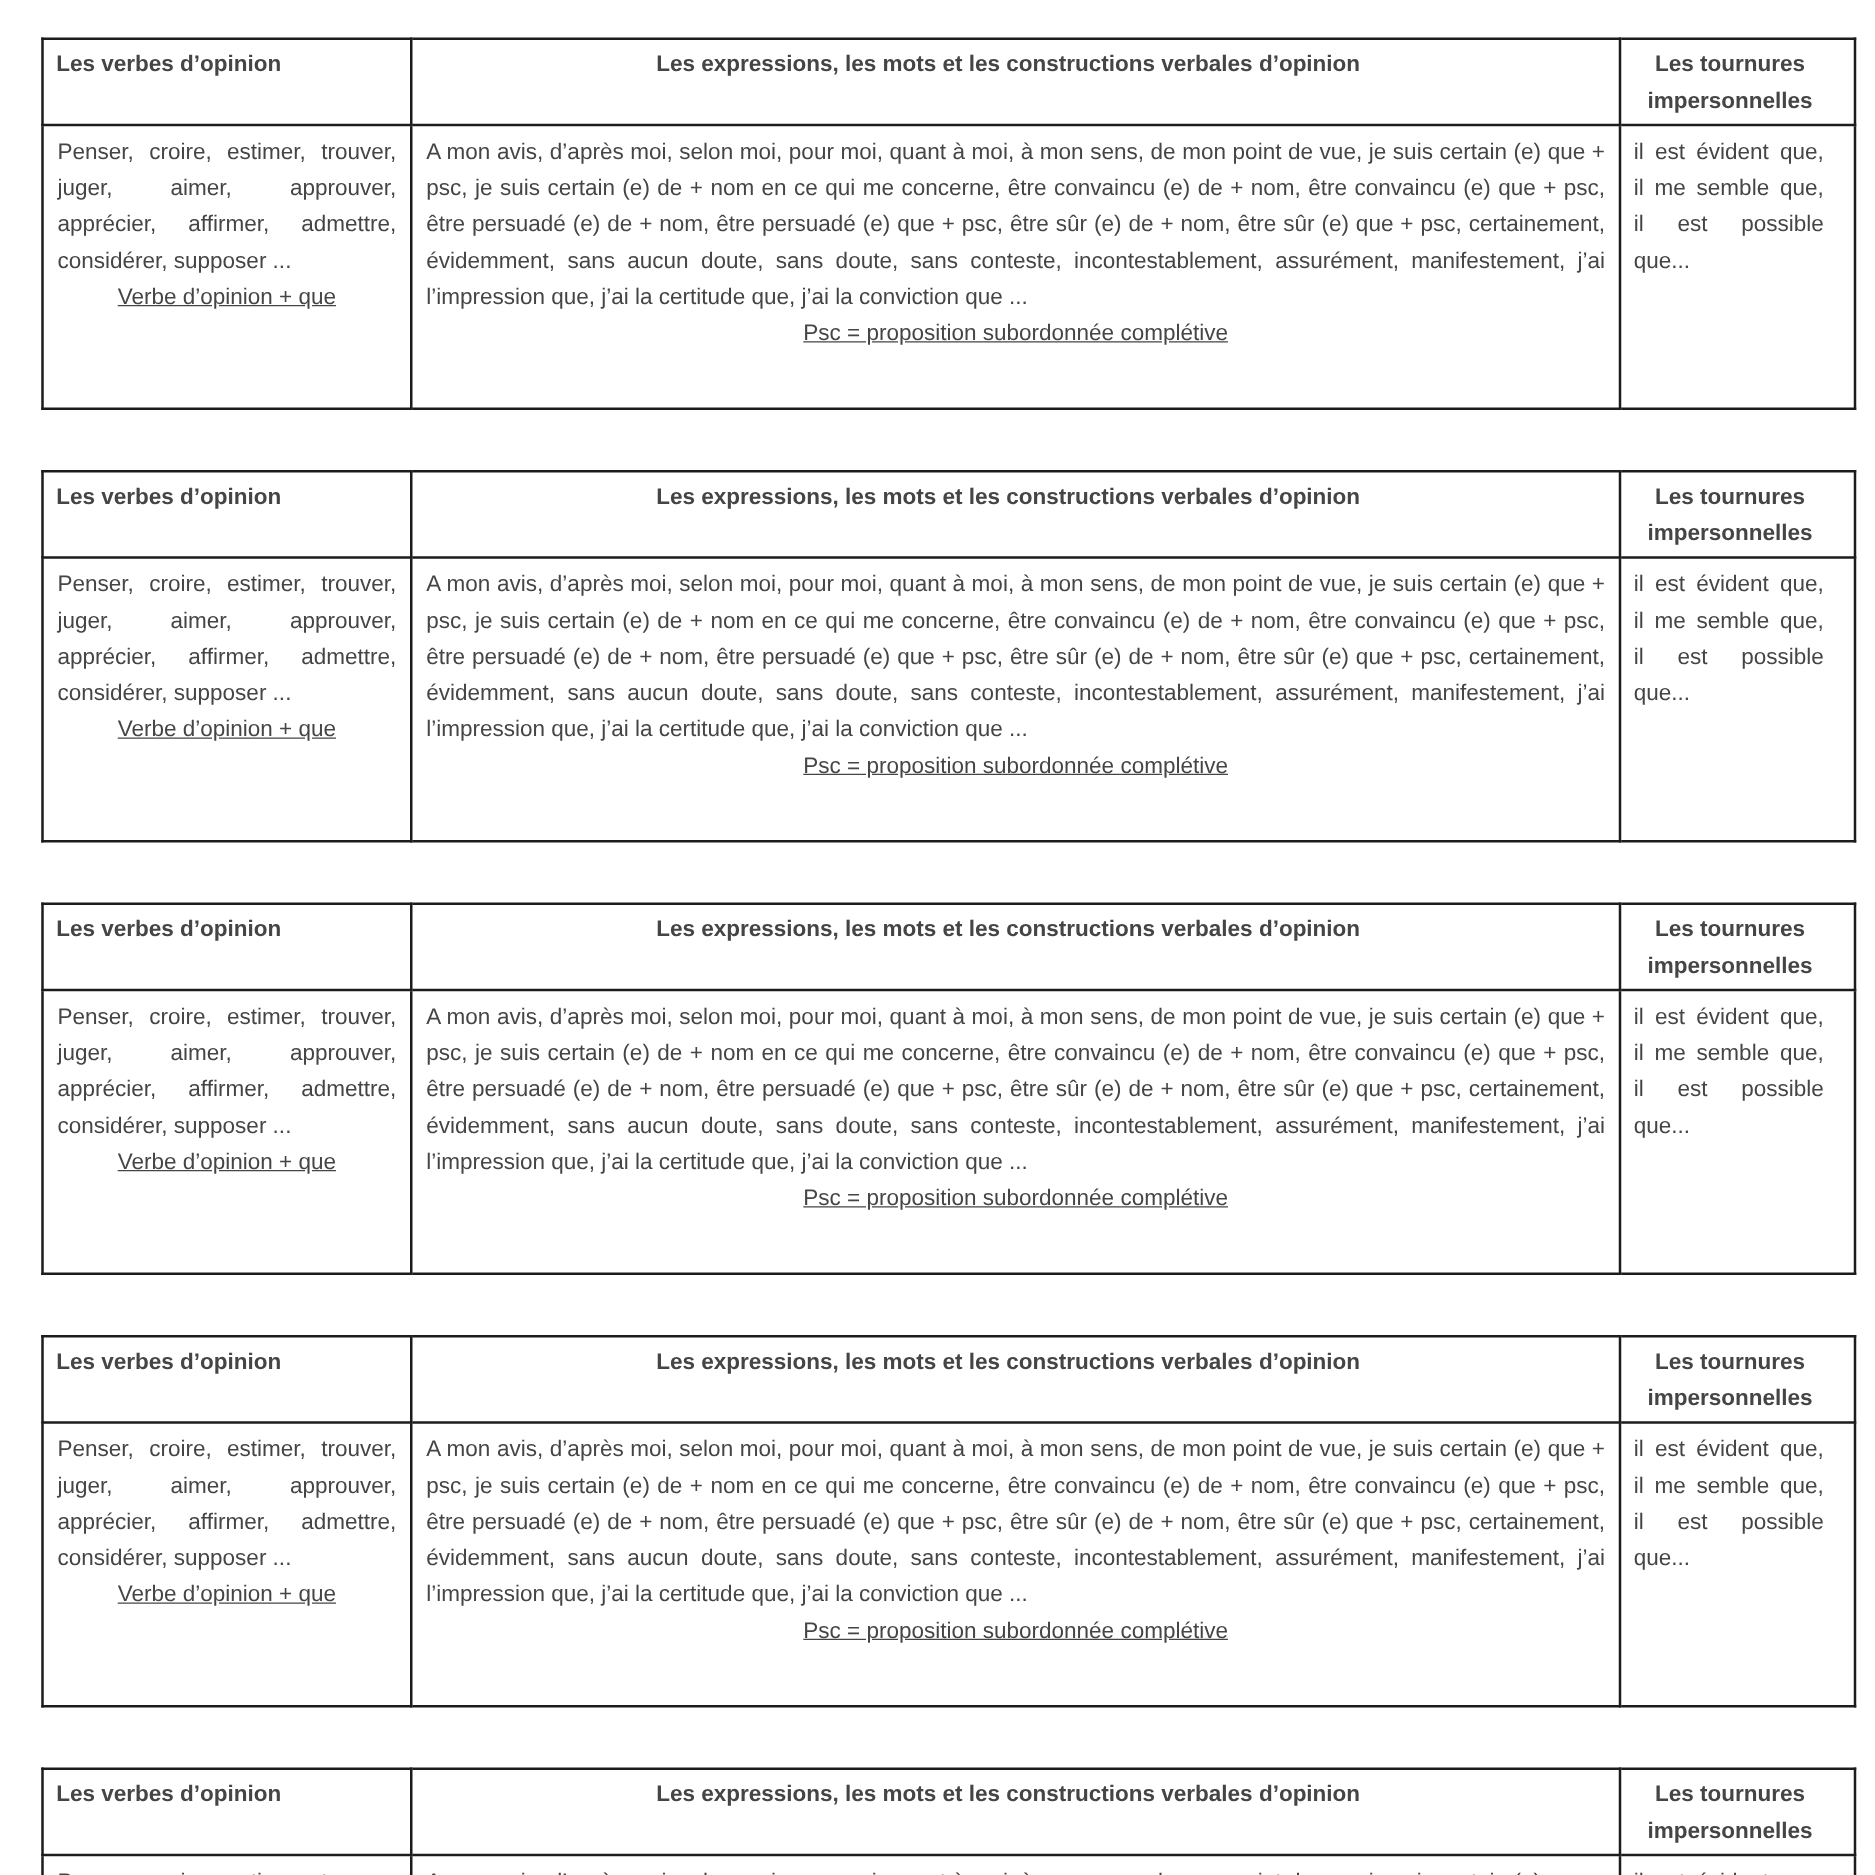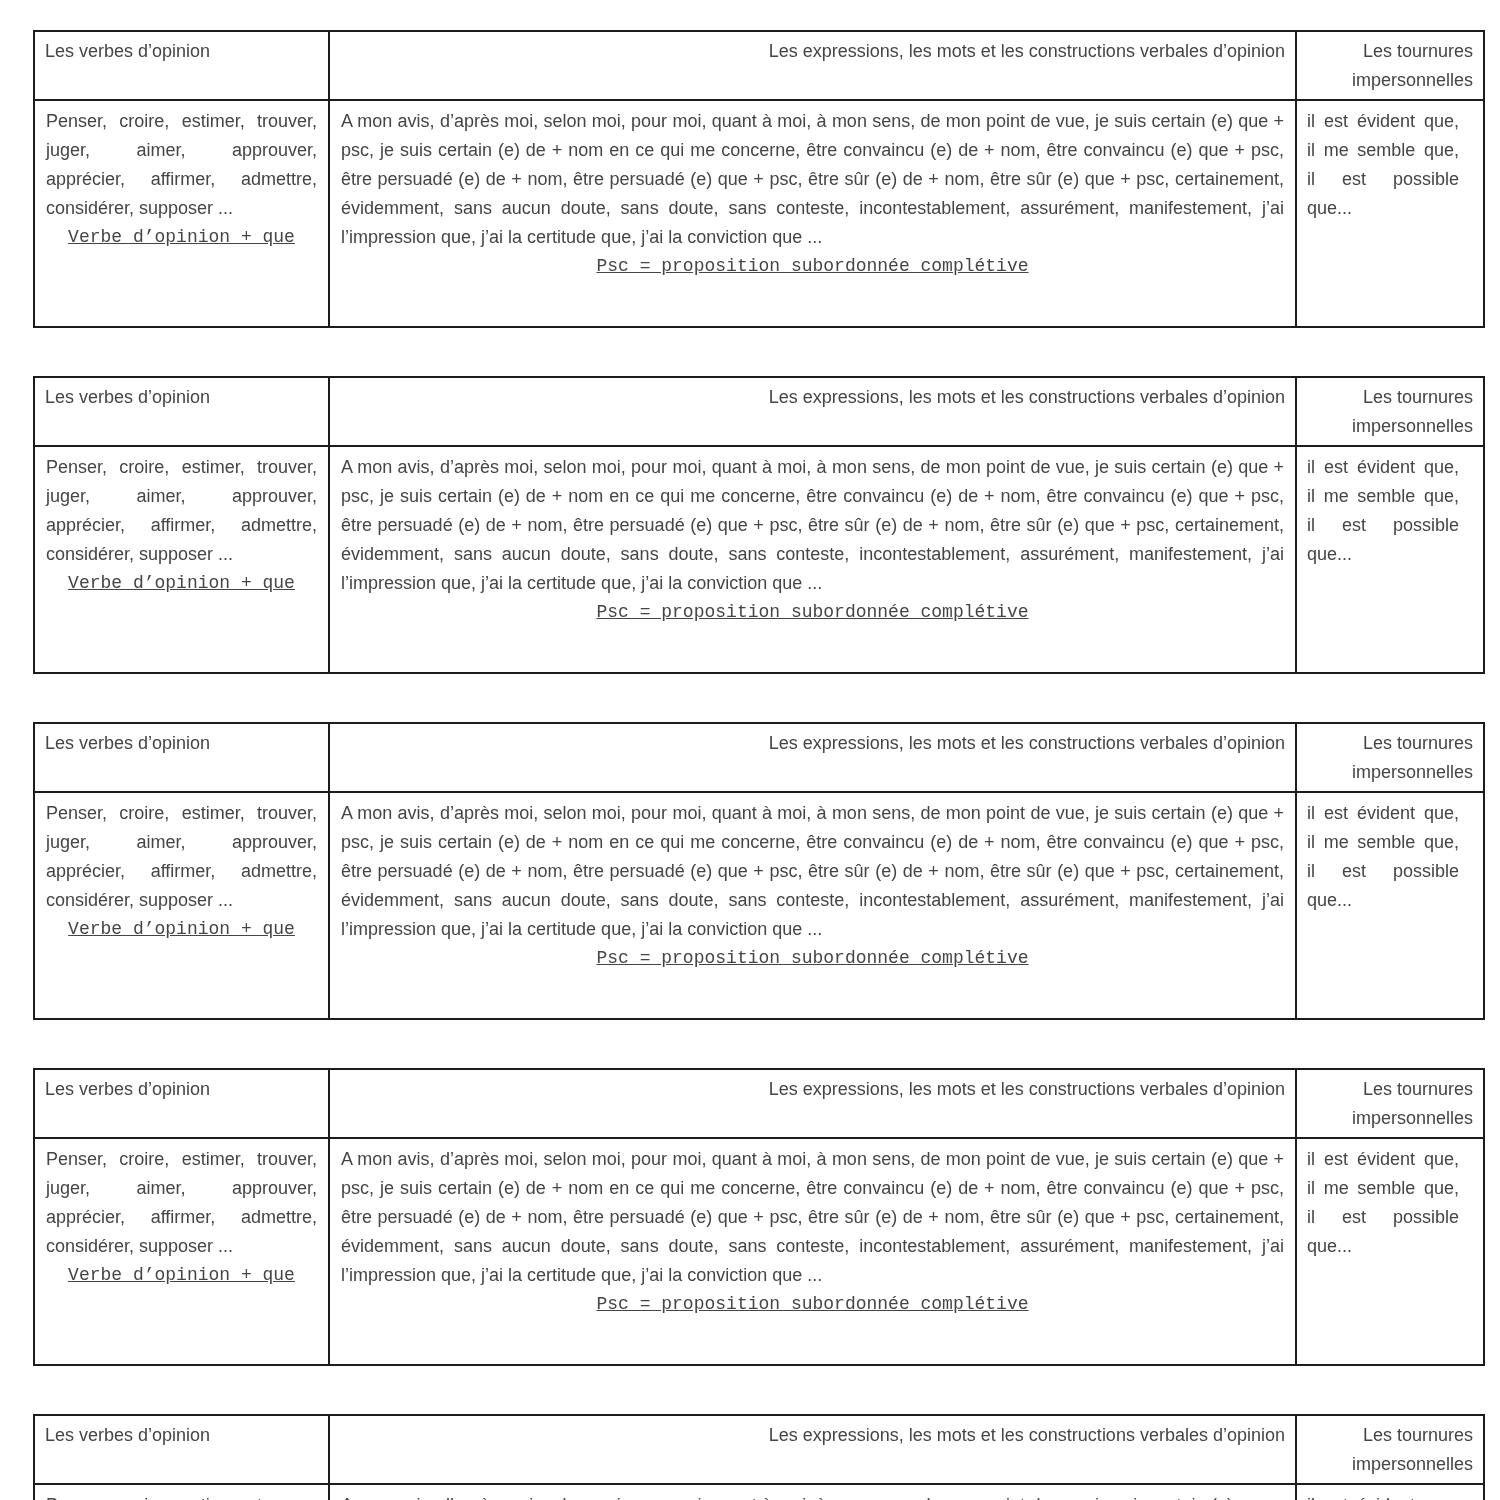--- a/index.html
+++ b/index.html
@@ -27,36 +27,35 @@
     color:var(--text);
   }
   .tbl th,.tbl td{
     border:2px solid var(--border);
     vertical-align:top;
     font-size:18px;
     line-height:29px;
     overflow:hidden;
   }
   .tbl th{
-    font-weight:normal;
+    font-weight:bold;
     height:68px;
-    padding:5px 10px 4px 10px;
+    padding:5px 22px 4px 10px;
   }
   th.h1{text-align:left;}
-  th.h2,th.h3{text-align:right;margin-left:48px;}
+  th.h2,th.h3{text-align:center;margin-left:48px;}
   .tbl td{
     height:227px;
     padding:6px 11px 36px 11px;
   }
   td.b3{padding:6px 24px 20px 10px;}
   .just{text-align:justify;}
   .note{
     text-align:center;
     text-decoration:underline;
-    font-family:Liberation Mono, monospace;
   }
 </style>
 </head>
 <body>
 
 <div class="page">
 
   <table class="tbl">
     <colgroup>
         <col style="width:295px">

